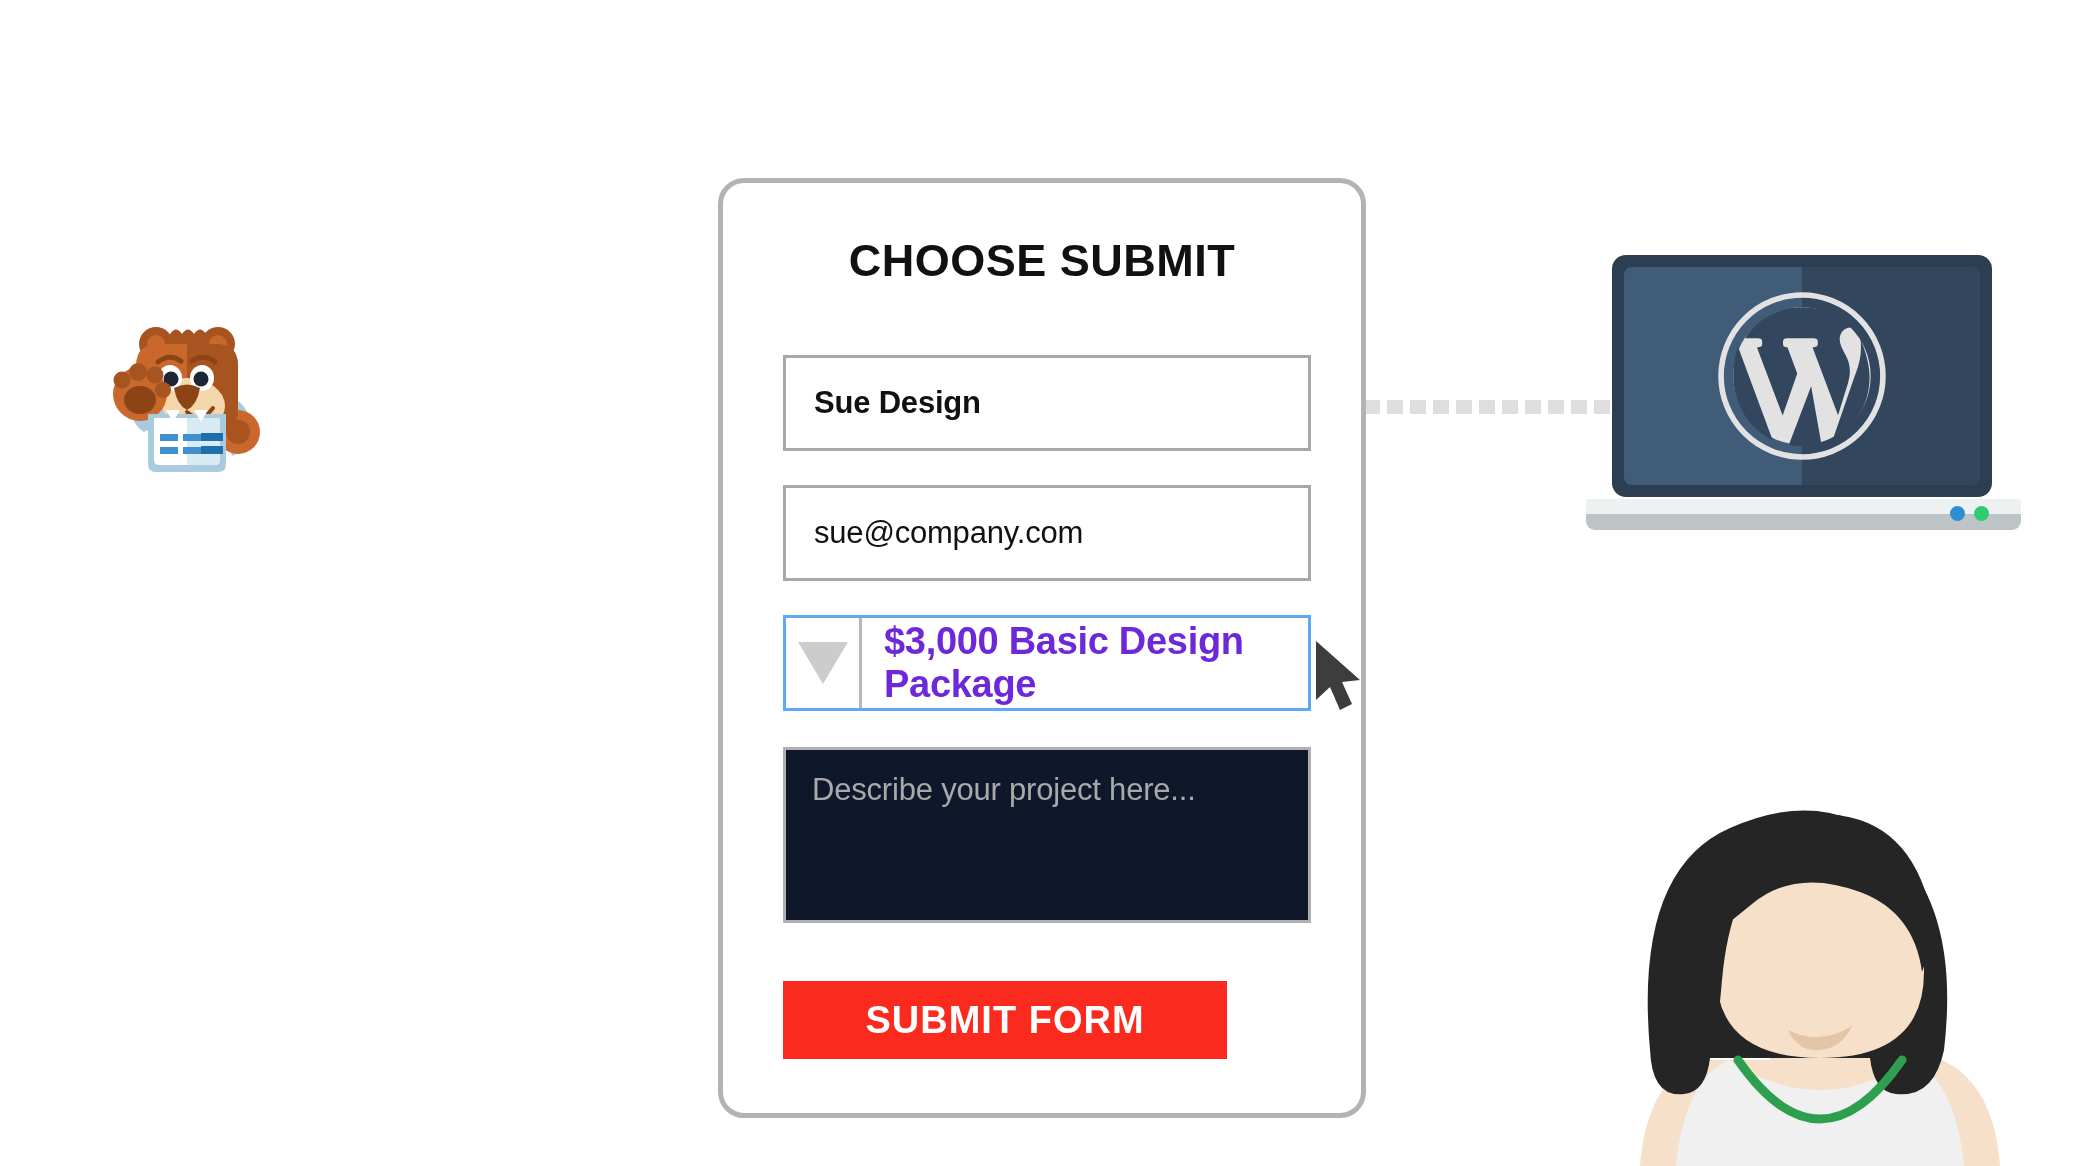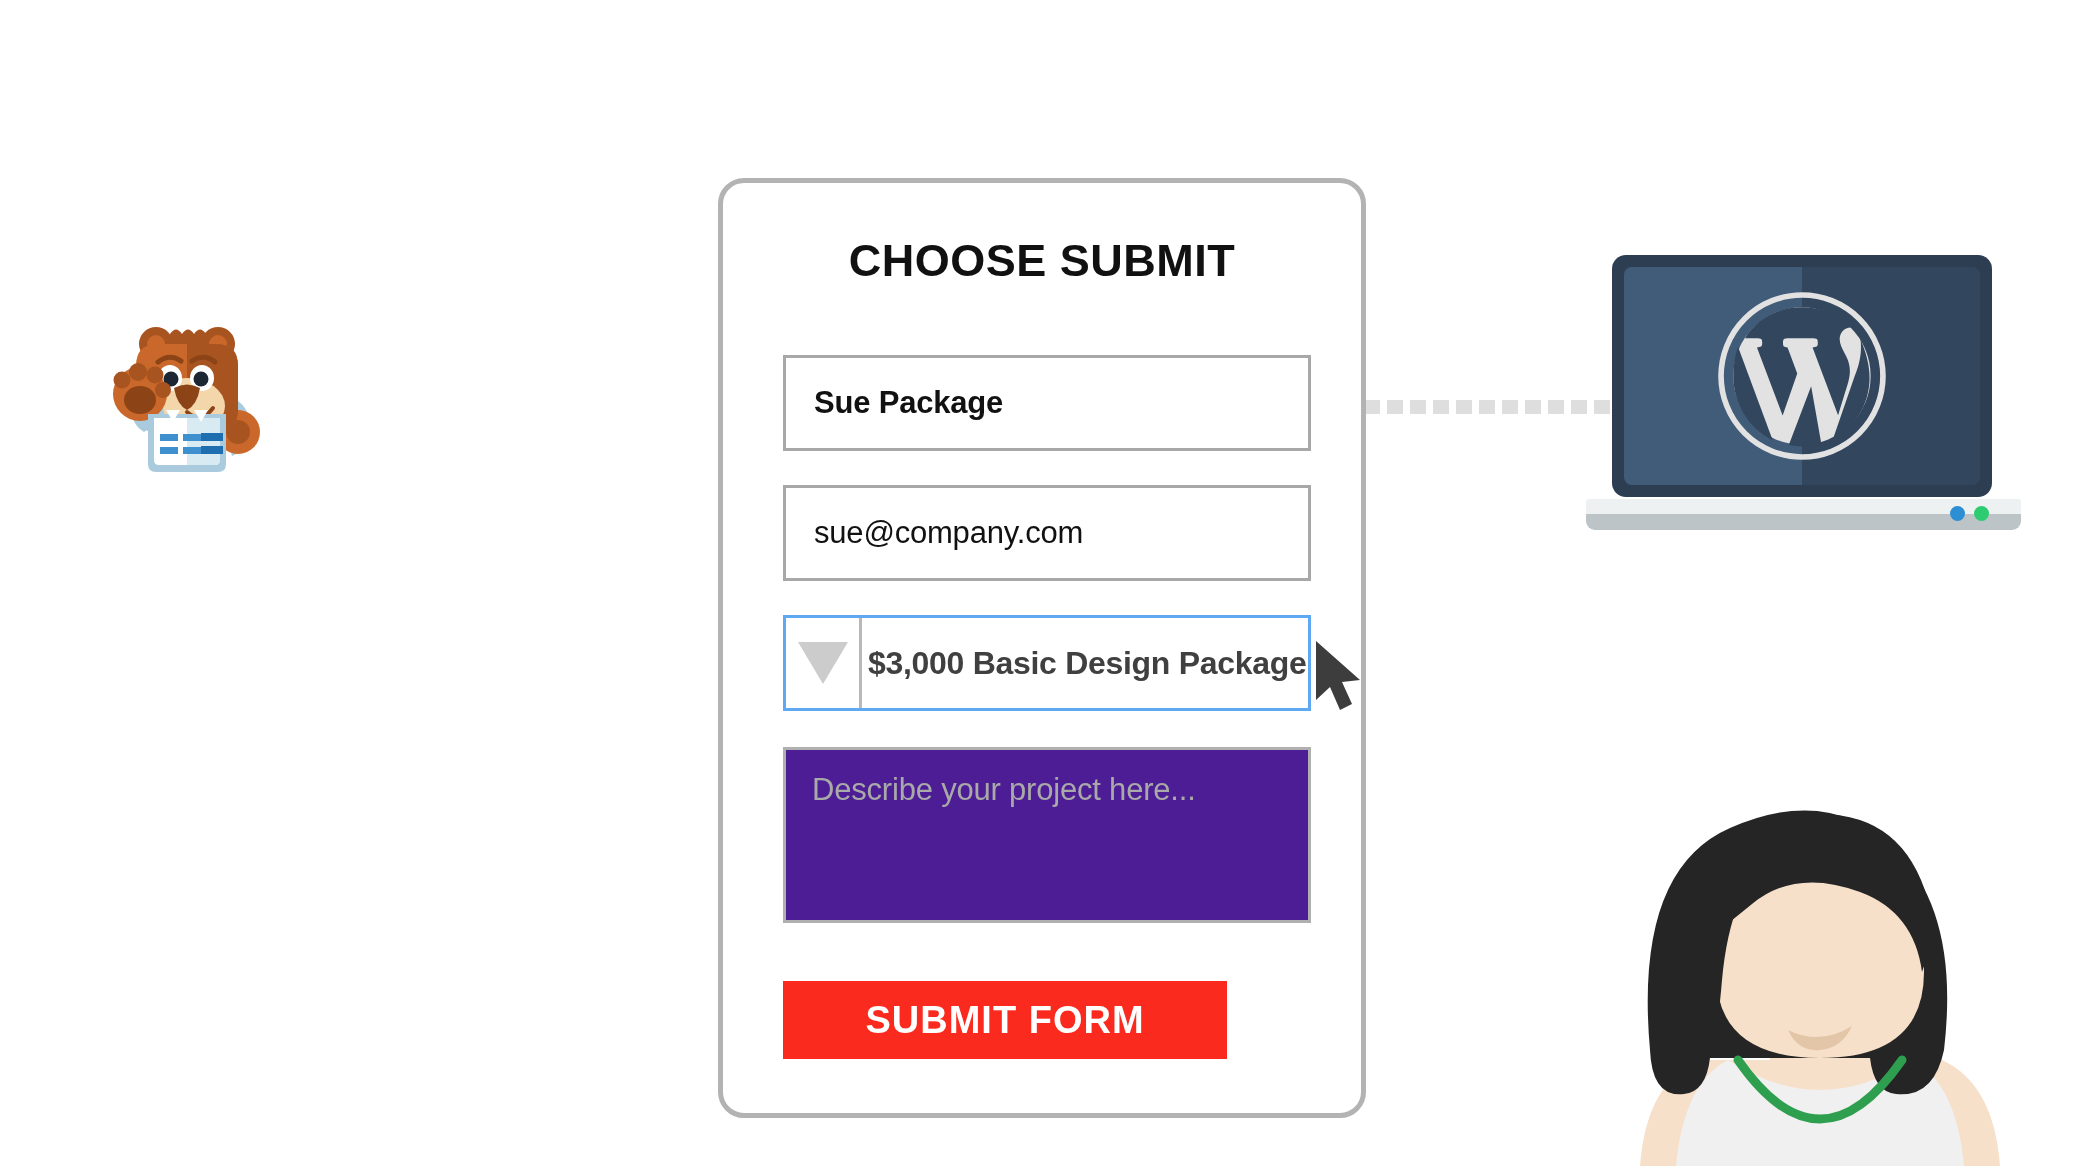--- a/index.html
+++ b/index.html
@@ -66,30 +66,30 @@
     display: flex; align-items: center; justify-content: center;
   }
   .tri-down {
     width: 0; height: 0;
     border-left: 25px solid transparent;
     border-right: 25px solid transparent;
     border-top: 42px solid #cccccc;
   }
   .select-value {
     flex: 1; display: flex; align-items: center;
-    padding-left: 6px;
-    font-size: 32px; font-weight: 700; color: #404040;
+    padding-left: 22px;
+    font-size: 38px; font-weight: 700; color: #6d28d9;
     letter-spacing: -0.3px;
   }
 
   
   .field-textarea {
     position: absolute; left: 60px; top: 564px;
     width: 528px; height: 176px;
-    border: 3px solid #b0b0b0; background: #4c1d95; text-align: center;
+    border: 3px solid #b0b0b0; background: #0f172a; text-align: center;
   }
   .ta-placeholder {
     position: absolute; left: 26px; top: 22px;
     font-size: 31px; color: #a9a9a9; letter-spacing: -0.2px;
   }
 
   
   .submit-btn {
     position: absolute; left: 60px; top: 798px;
     width: 444px; height: 78px;
@@ -219,21 +219,21 @@
     <span class="dash" style="left:184px"></span>
     <span class="dash" style="left:207px"></span>
     <span class="dash" style="left:230px"></span>
   </div>
 
   <div class="form-card">
 
     <div class="card-title">CHOOSE SUBMIT</div>
 
     <div class="field field-name">
-      <span class="field-text">Sue Package</span>
+      <span class="field-text">Sue Design</span>
     </div>
 
     <div class="field field-email">
       <span class="field-text">sue@company.com</span>
     </div>
 
     <div class="field-select">
       <div class="select-arrow-box">
         <span class="tri-down"></span>
       </div>

